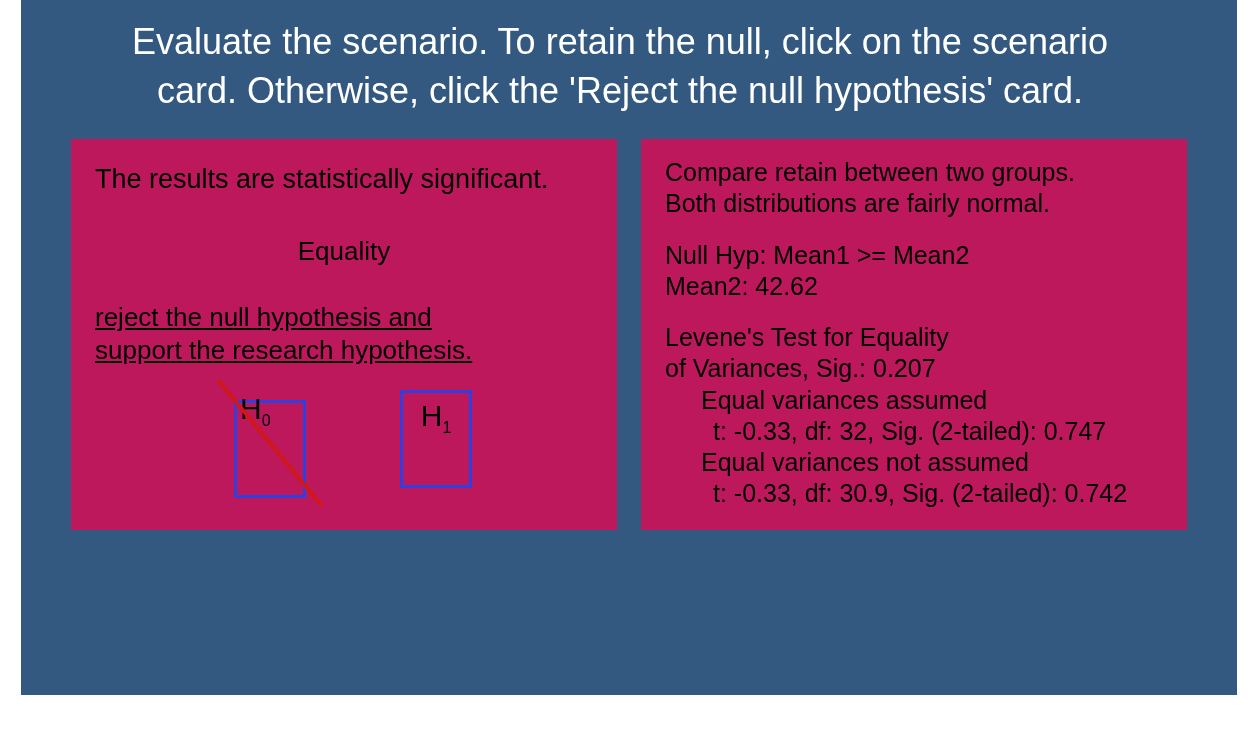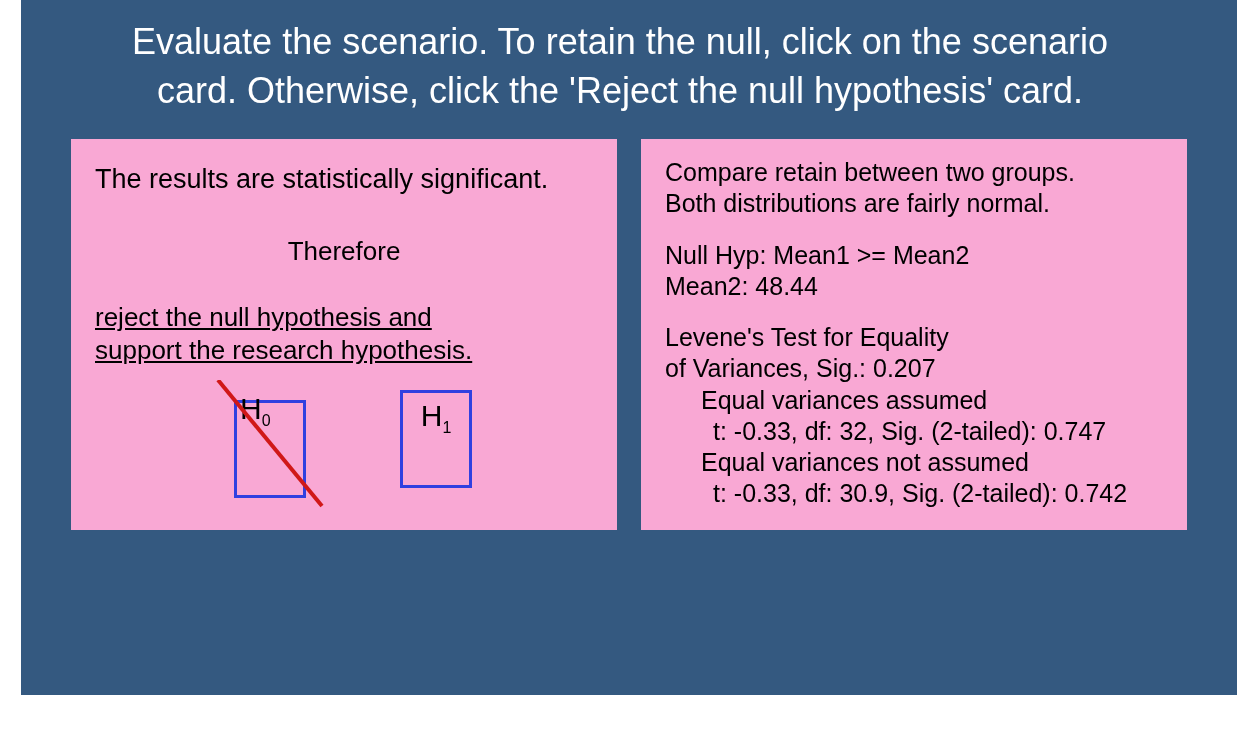--- a/index.html
+++ b/index.html
@@ -1,19 +1,19 @@
 <!DOCTYPE html>
 <html><head>
 <meta charset="utf-8">
 <style>
 html,body{margin:0;padding:0;width:1258px;height:729px;background:#fff;font-family:Arial,Helvetica,sans-serif;}
 .slide{position:relative;width:1216px;height:695px;margin:0 auto;background:#345980;}
 .instruction{color:#fff;font-size:36px;text-align:center;padding:18px 90px 0 72px;line-height:1.35;}
 .cards{display:flex;gap:24px;padding:24px 50px 0 50px;}
-.card{background:#f9a8d4;flex:1;padding:18px 24px 20px 24px;box-sizing:border-box;font-size:26px;color:#000;line-height:1.25;}
+.card{background:#be185d;flex:1;padding:18px 24px 20px 24px;box-sizing:border-box;font-size:26px;color:#000;line-height:1.25;}
 .card.left{text-align:left;}
 .card.left .line1{font-size:27px;margin-bottom:38px;margin-top:6px;}
 .card.left .therefore{text-align:center;margin-bottom:34px;}
 .card.left .line3{margin-bottom:24px;text-decoration:underline;}
 .hyp-row{display:flex;justify-content:center;gap:70px;margin-top:4px;}
 .hyp-box{position:relative;width:78px;height:92px;}
 .hyp-border{border:3px solid #3040e0;width:72px;height:98px;display:flex;align-items:flex-start;justify-content:center;padding-top:4px;box-sizing:border-box;}
 .hyp-label{font-size:30px;font-family:Arial,Helvetica,sans-serif;}
 .hyp-label sub{font-size:16px;vertical-align:sub;}
 .h0-wrap{position:relative;width:120px;height:130px;margin-top:-10px;}
@@ -30,21 +30,21 @@
 </head>
 <body>
 
 <div class="slide">
   <div class="instruction">Evaluate the scenario.  To retain the null, click on the scenario card.  Otherwise, click the 'Reject the null hypothesis' card.</div>
 
   <div class="cards">
 
     <div class="card left">
       <div class="line1">The results are statistically significant.</div>
-      <div class="therefore">Therefore</div>
+      <div class="therefore">Equality</div>
       <div class="line3">
         <div>reject the null hypothesis and</div>
         <div>support the research hypothesis.</div>
       </div>
       <div class="hyp-row">
         <div class="h0-wrap">
           <div class="hyp-border"></div>
           <div class="h0-label-outer">
             <span>H</span><sub>0</sub>
           </div>
@@ -62,21 +62,21 @@
       </div>
     </div>
 
     <div class="card right">
       <div class="rblock">
         <div>Compare retain between two groups.</div>
         <div>Both distributions are fairly normal.</div>
       </div>
       <div class="rblock">
         <div>Null Hyp: Mean1 &gt;= Mean2</div>
-        <div>Mean2: 48.44</div>
+        <div>Mean2: 42.62</div>
       </div>
       <div>
         <div>Levene's Test for Equality</div>
         <div>of Variances, Sig.: 0.207</div>
         <div class="indent1">Equal variances assumed</div>
         <div class="indent2">t: -0.33, df: 32, Sig. (2-tailed): 0.747</div>
         <div class="indent1">Equal variances not assumed</div>
         <div class="indent2">t: -0.33, df: 30.9, Sig. (2-tailed): 0.742</div>
       </div>
     </div>

